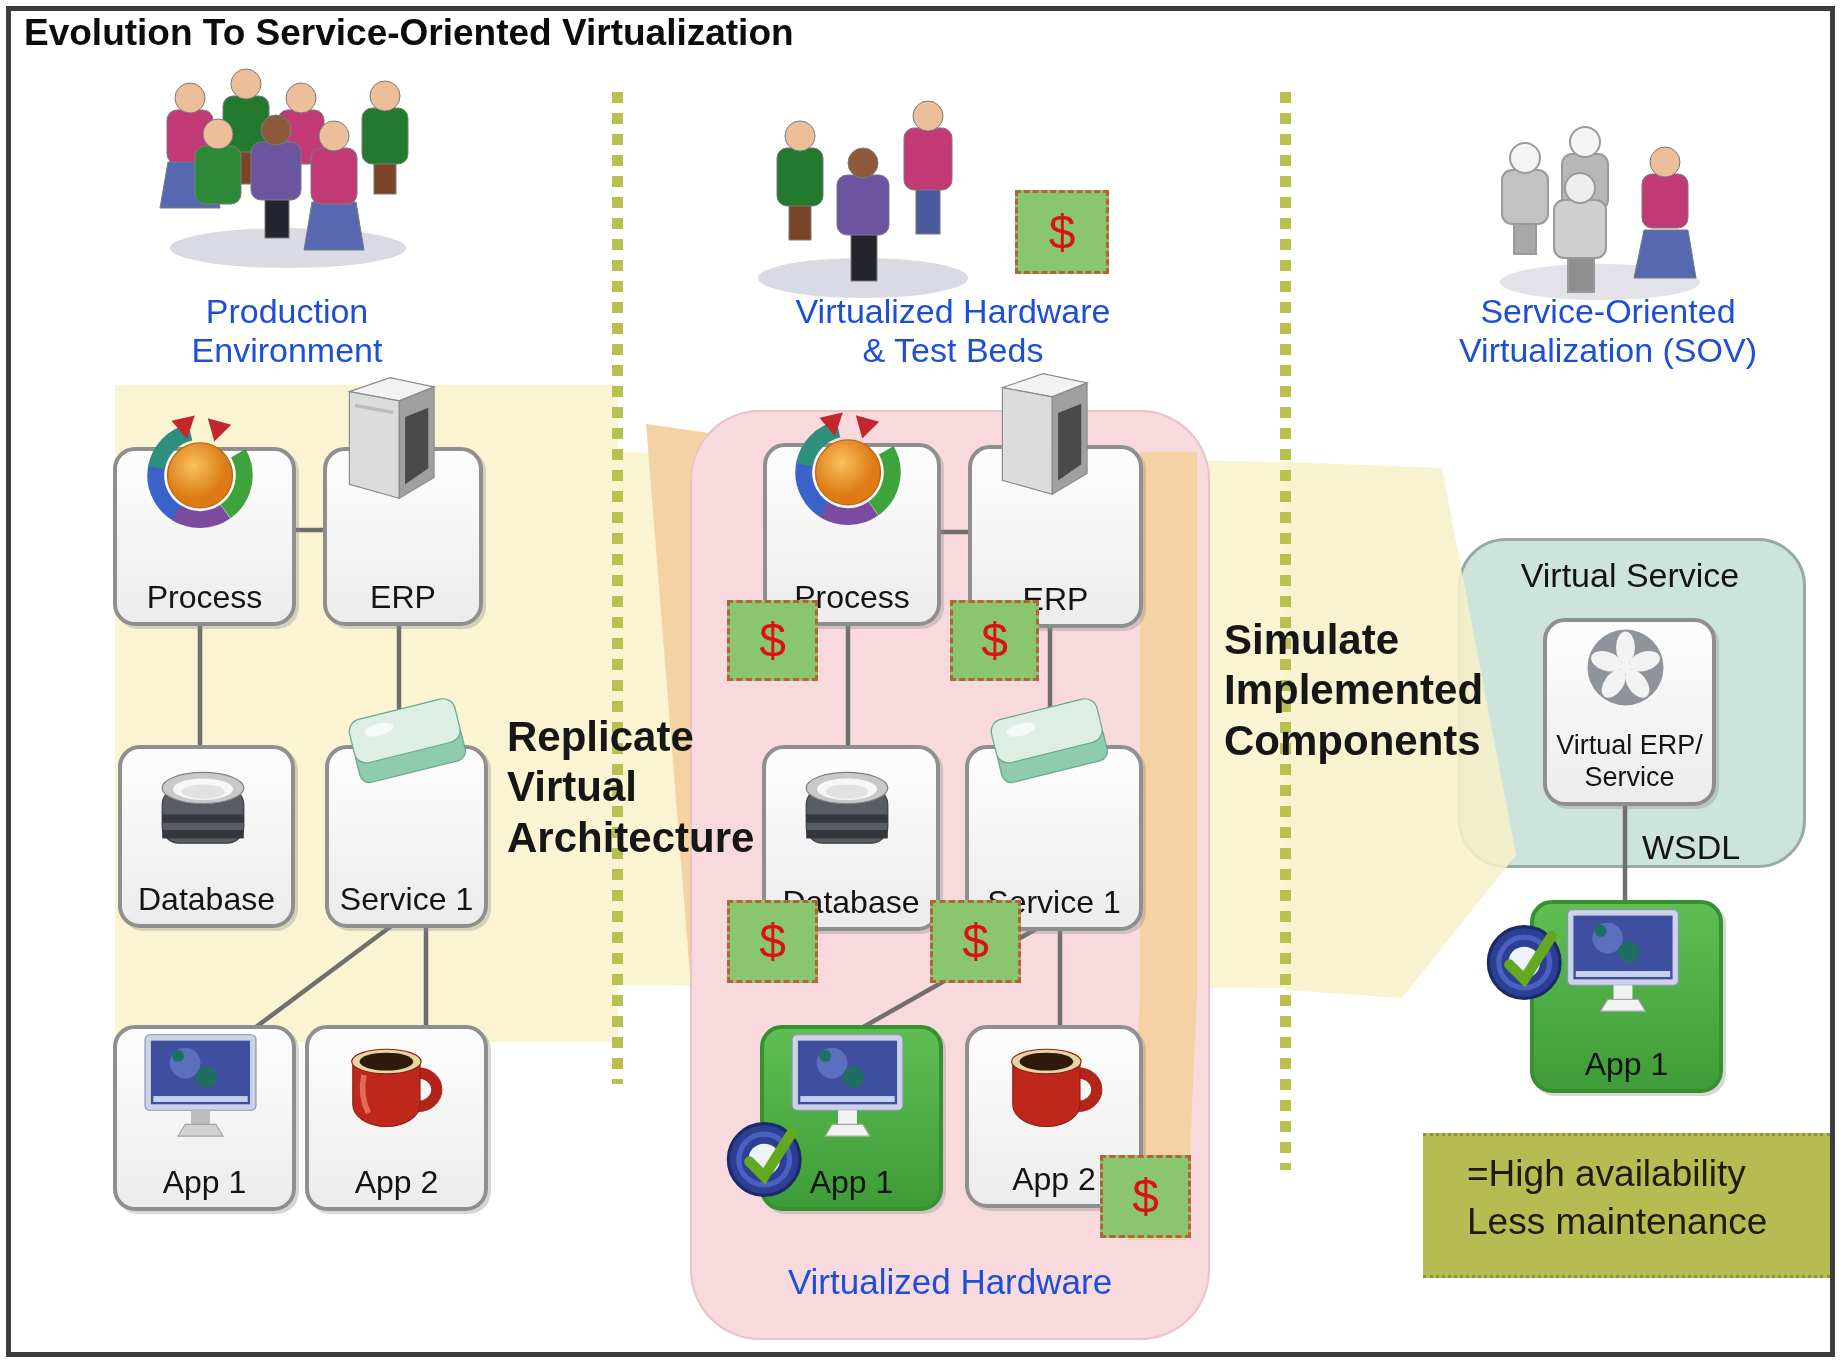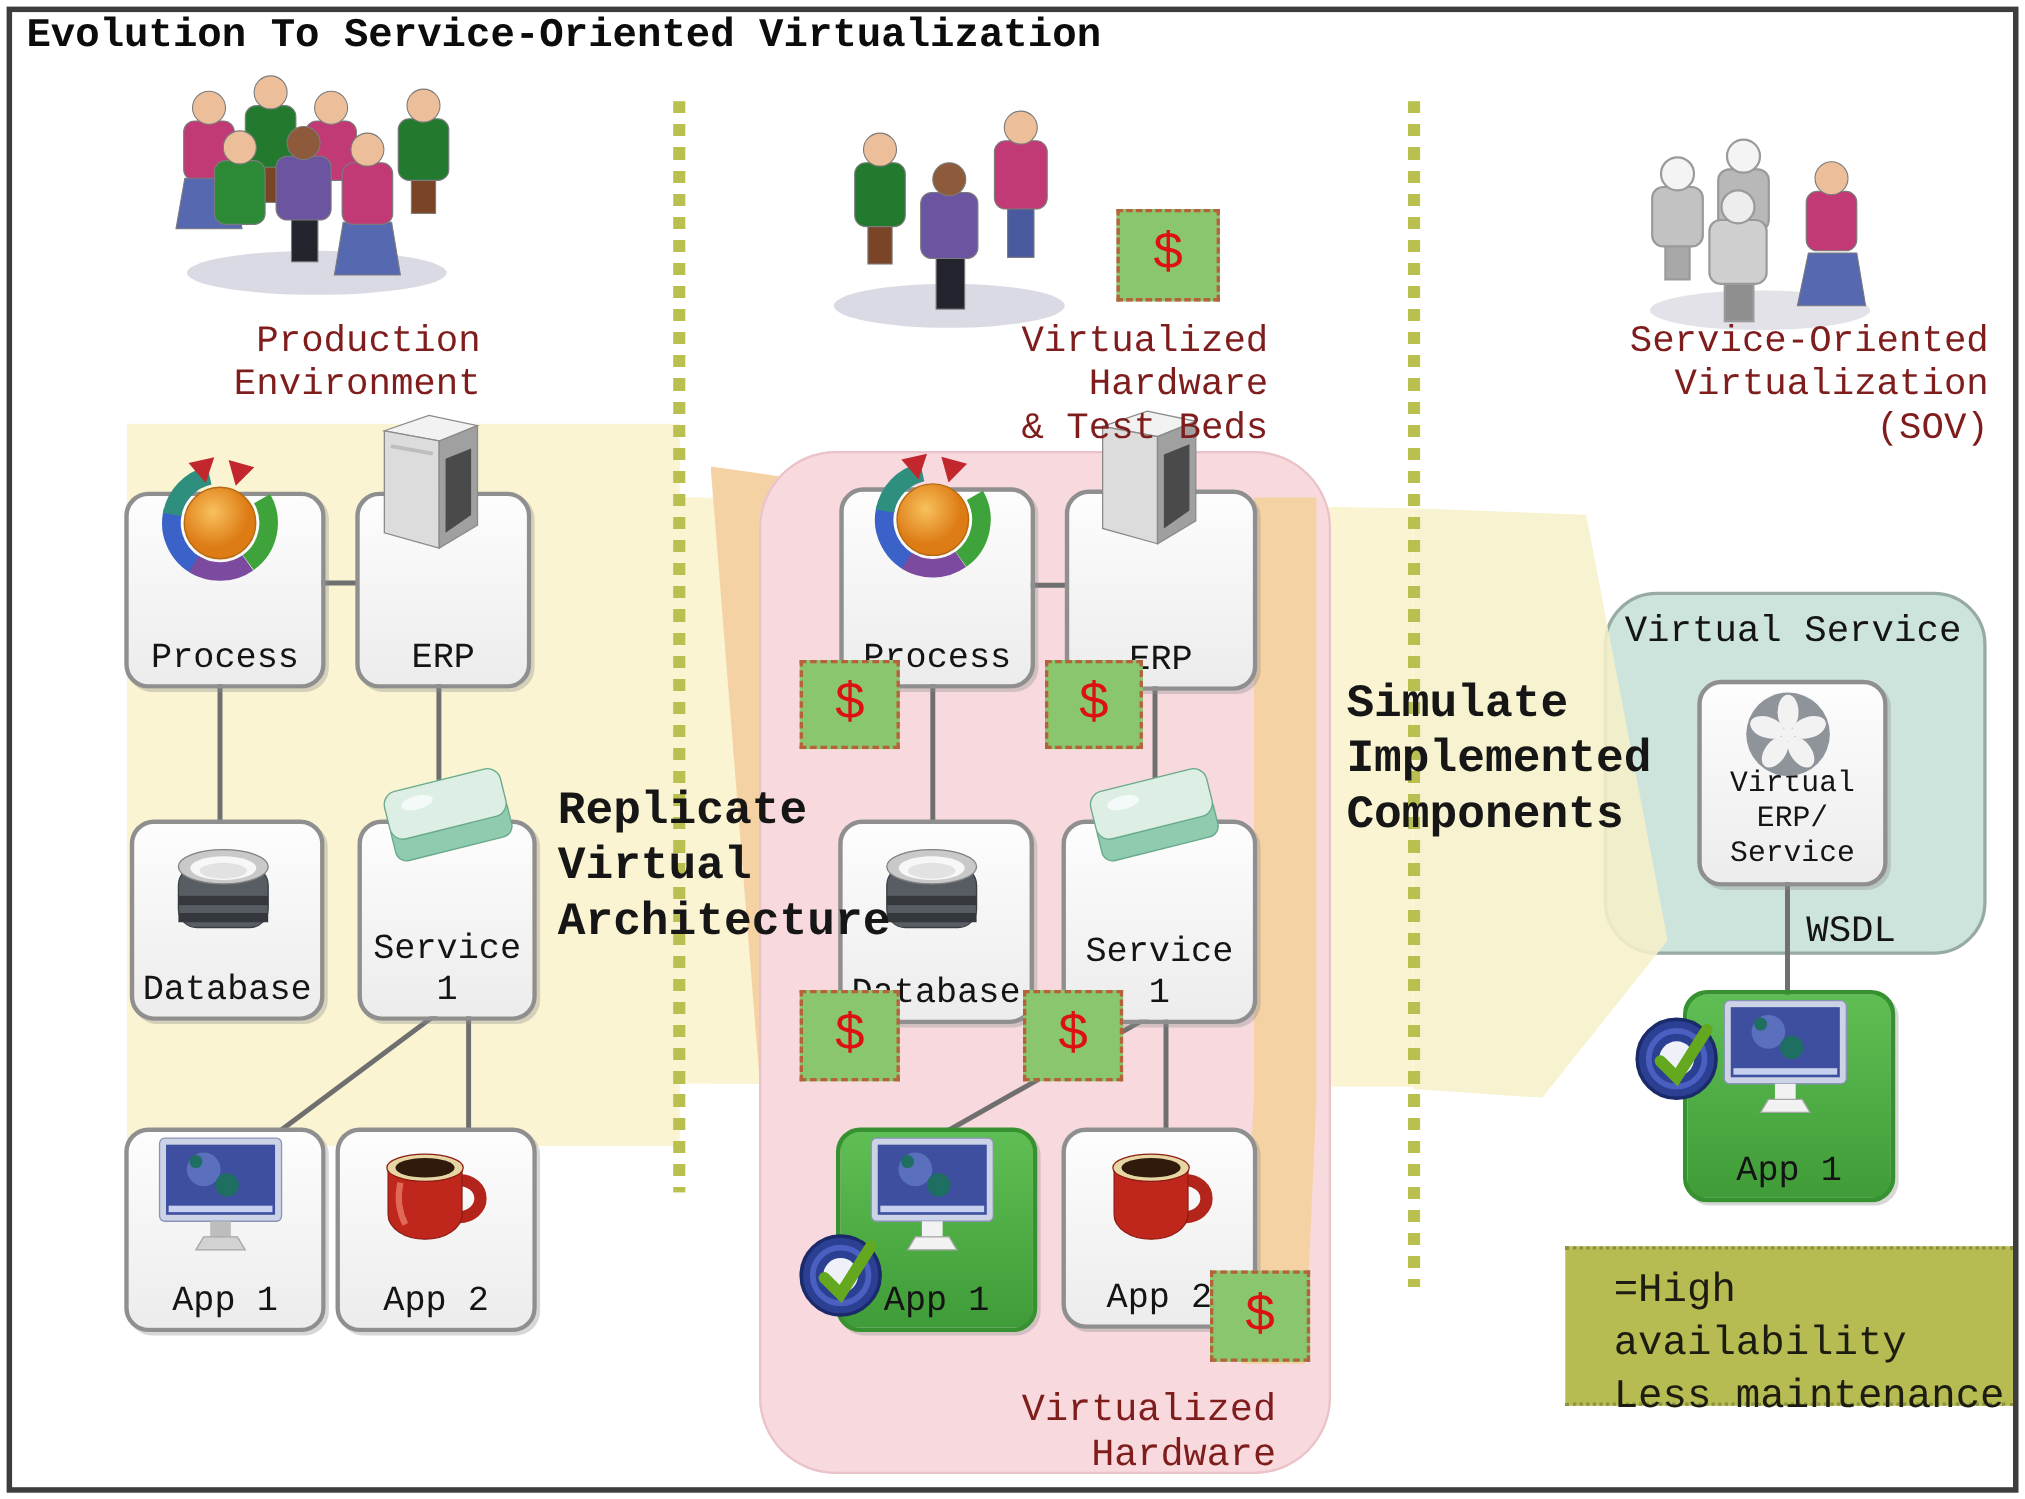--- a/index.html
+++ b/index.html
@@ -1,17 +1,17 @@
 <!DOCTYPE html>
 <html style="--band-yellow: #faf4d2; --band-orange: #f4d2a4; --container-pink: #f8dade; --container-teal: #cde4dd; --legend-olive: #b6bb52; --dollar-green: #8ac66e; --dollar-red: #dd1111; --dotted-line: #b9c050; --app-green: #4fae46;"><head>
 <meta charset="utf-8">
 <style>
   html,body { margin:0; padding:0; background:#ffffff; }
   .stage { position:relative; width:1841px; height:1363px; background:#ffffff; overflow:hidden;
-           font-family:Liberation Mono, monospace; }
+           font-family:Liberation Sans, sans-serif; }
   .frame { position:absolute; inset:6px; border:5px solid #3d3d3d; z-index:10; pointer-events:none; }
   .title { position:absolute; left:24px; top:12px; font-size:37px; font-weight:bold; color:#0c0c0c; z-index:9; }
 
   .shape { position:absolute; left:0; top:0; width:1841px; height:1363px; }
   .band-yellow  { background:var(--band-yellow,#faf4d2); z-index:1;
     clip-path:polygon(115px 385px,618px 385px,618px 452px,1285px 462px,1285px 988px,618px 985px,618px 1042px,115px 1042px); }
   .band-tip { background:#f6f0c8; opacity:.88; z-index:5;
     clip-path:polygon(1285px 462px,1442px 468px,1516px 855px,1402px 998px,1285px 990px); }
   .orange-left { background:var(--band-orange,#f4d2a4); z-index:2;
     clip-path:polygon(646px 424px,716px 434px,780px 1006px,692px 1000px); }
@@ -26,21 +26,21 @@
     background-image:repeating-linear-gradient(to bottom, var(--dotted-line,#b9c050) 0 11px, transparent 11px 21px); }
 
   .wires { position:absolute; left:0; top:0; z-index:7; }
 
   .node { position:absolute; background:linear-gradient(#fdfdfd,#ececec); border:4px solid #8f8f8f;
     border-radius:22px; box-shadow:3px 3px 0 rgba(140,140,140,.35); z-index:8; }
   .node.green { background:linear-gradient(#5fbe53,#3f9c38); border-color:#379130; }
   .lbl { position:absolute; left:0; right:0; bottom:6px; text-align:center; font-size:32px; color:#141414; }
   .icon { position:absolute; z-index:8; }
 
-  .coltxt { position:absolute; text-align:right; font-size:34px; line-height:1.16; color:#7f1d1d; z-index:9; }
+  .coltxt { position:absolute; text-align:center; font-size:34px; line-height:1.16; color:#1d4ed8; z-index:9; }
   .bigtxt { position:absolute; font-size:42px; font-weight:bold; line-height:1.2; color:#161616; z-index:9; }
   .smalltxt { position:absolute; font-size:34px; color:#141414; z-index:9; }
 
   .badge-dollar { position:absolute; display:flex; align-items:center; justify-content:center;
     background:var(--dollar-green,#8ac66e); border:3px dashed #b5623a; color:var(--dollar-red,#dd1111);
     font-size:48px; z-index:8; }
 
   .innerlines { position:absolute; left:0; right:0; bottom:8px; text-align:center; font-size:27px; line-height:1.18; color:#141414; }
 
   .legend { position:absolute; left:1423px; top:1133px; width:407px; height:139px;

